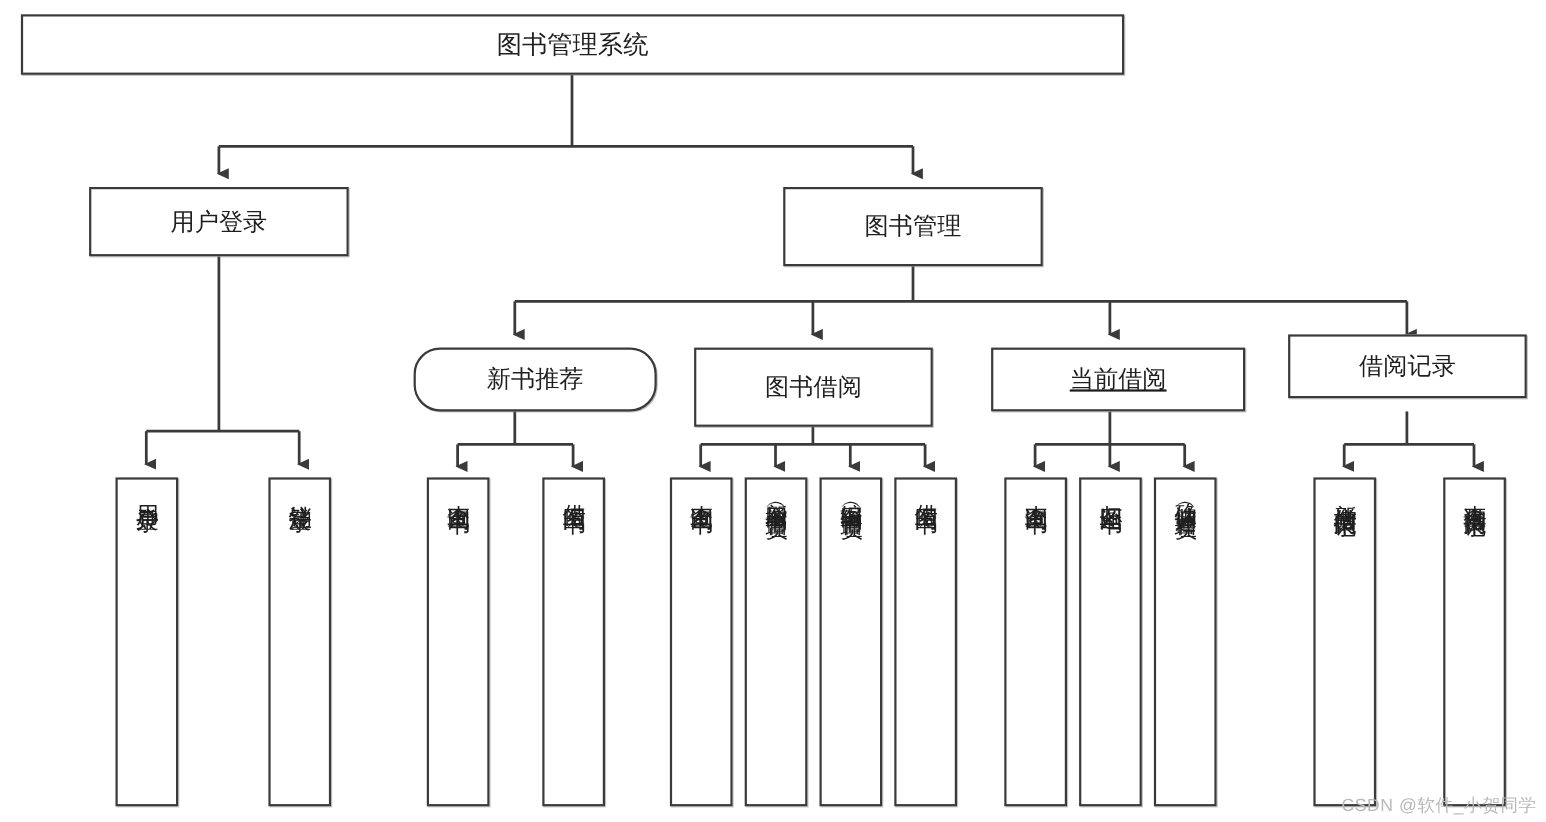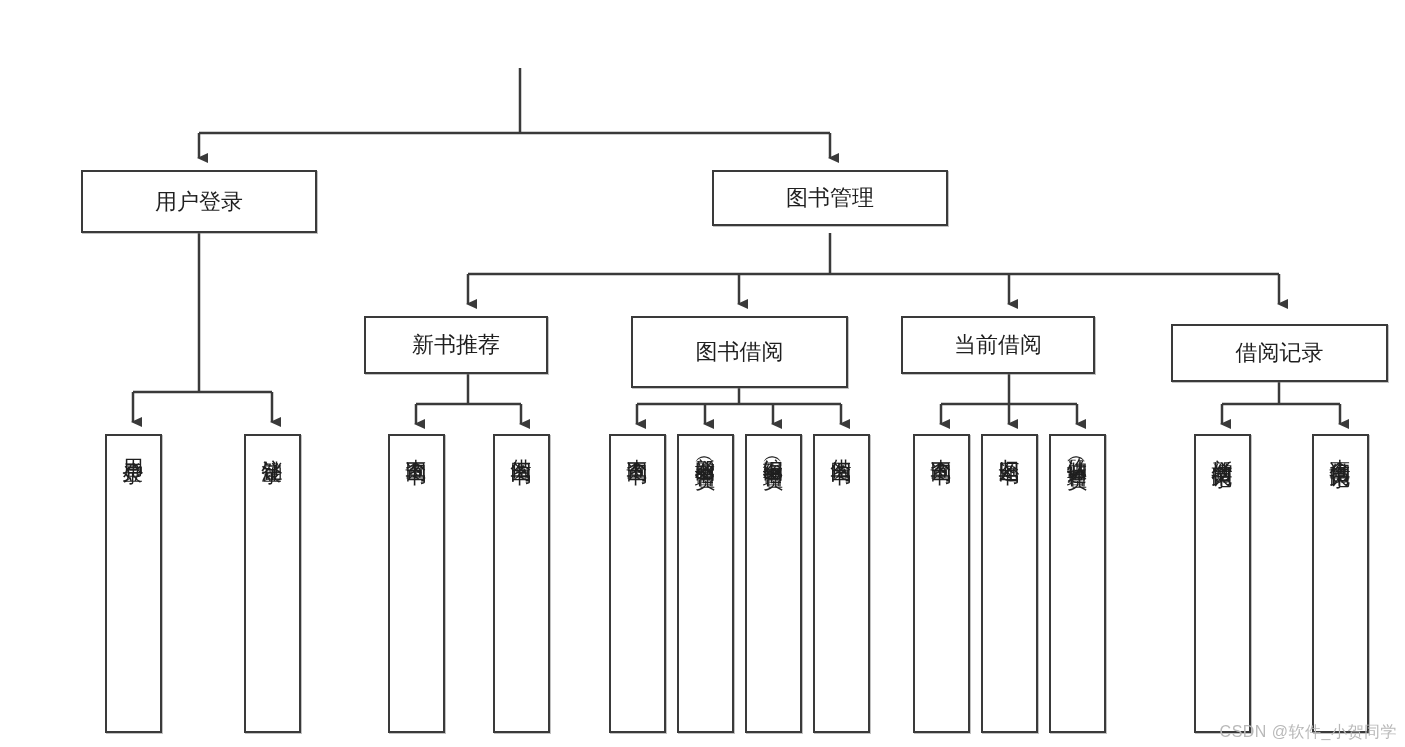--- a/index.html
+++ b/index.html
@@ -118,38 +118,41 @@
       <path d="M1009,404 L1009,424" marker-end="url(#arw)"></path>
       <path d="M1077,404 L1077,424" marker-end="url(#arw)"></path>
 
       <path d="M1279,374 L1279,404"></path>
       <path d="M1222,404 L1340,404"></path>
       <path d="M1222,404 L1222,424" marker-end="url(#arw)"></path>
       <path d="M1340,404 L1340,424" marker-end="url(#arw)"></path>
     </g>
   </svg>
 
+  <div class="node h root" style="left:19px; top:13px; width:1003px; height:55px;">
+    <span class="lbl">图书管理系统</span>
+  </div>
 
   <div class="node h" style="left:81px; top:170px; width:236px; height:63px;">
     <span class="lbl">用户登录</span>
   </div>
-  <div class="node h" style="left:712px; top:170px; width:236px; height:56px;">
+  <div class="node h" style="left:712px; top:170px; width:236px; height:72px;">
     <span class="lbl">图书管理</span>
   </div>
 
-  <div class="node h" style="left:364px; top:316px; width:184px; height:58px;">
+  <div class="node h" style="left:376px; top:316px; width:221px; height:58px;border-radius:24px;">
     <span class="lbl">新书推荐</span>
   </div>
   <div class="node h" style="left:631px; top:316px; width:217px; height:72px;">
     <span class="lbl">图书借阅</span>
   </div>
-  <div class="node h" style="left:901px; top:316px; width:194px; height:58px;">
+  <div class="node h" style="left:901px; top:316px; width:231px; height:58px;text-decoration:underline;">
     <span class="lbl">当前借阅</span>
   </div>
-  <div class="node h" style="left:1171px; top:324px; width:217px; height:58px;">
+  <div class="node h" style="left:1171px; top:304px; width:217px; height:58px;">
     <span class="lbl">借阅记录</span>
   </div>
 
   <div class="node v" style="left:105px; top:434px; width:57px; height:299px;">
     <span class="lbl">用户登录</span>
   </div>
   <div class="node v" style="left:244px; top:434px; width:57px; height:299px;">
     <span class="lbl">注销登录</span>
   </div>
 

